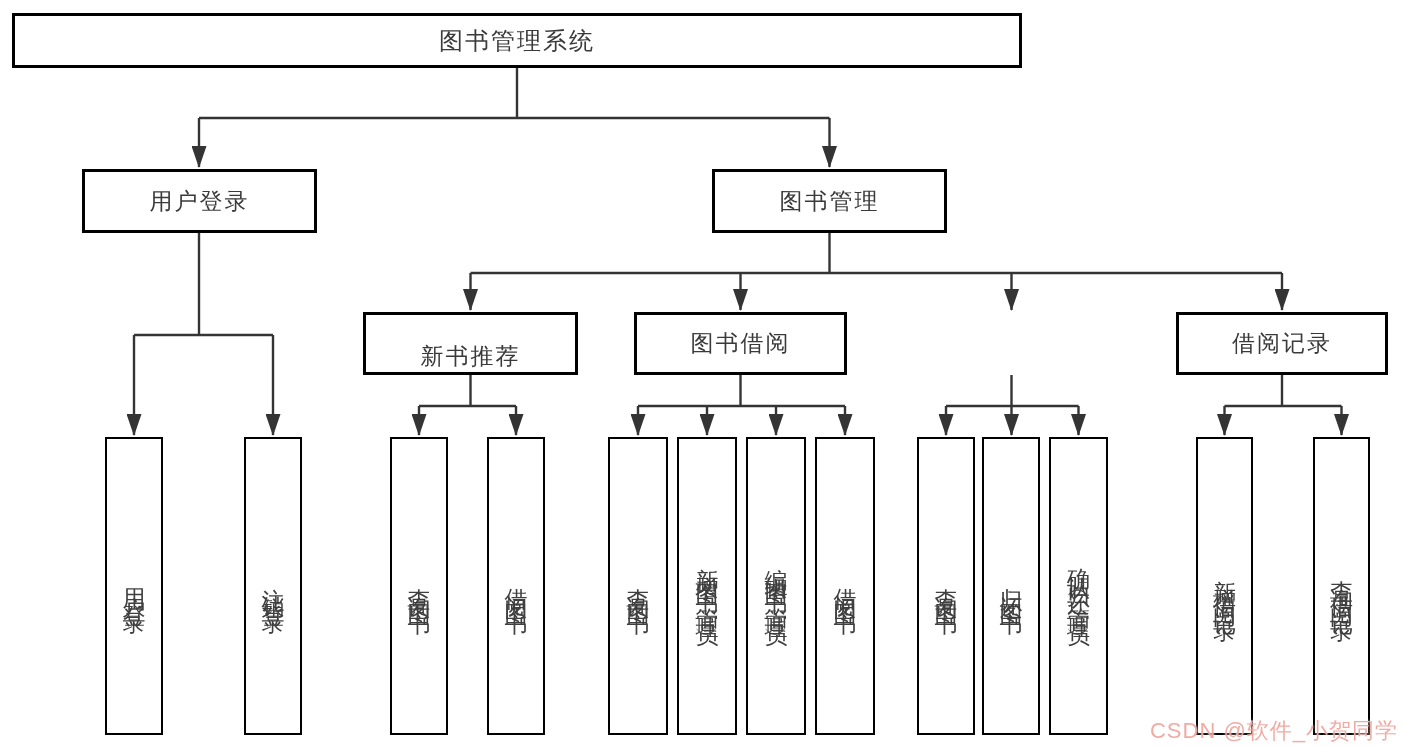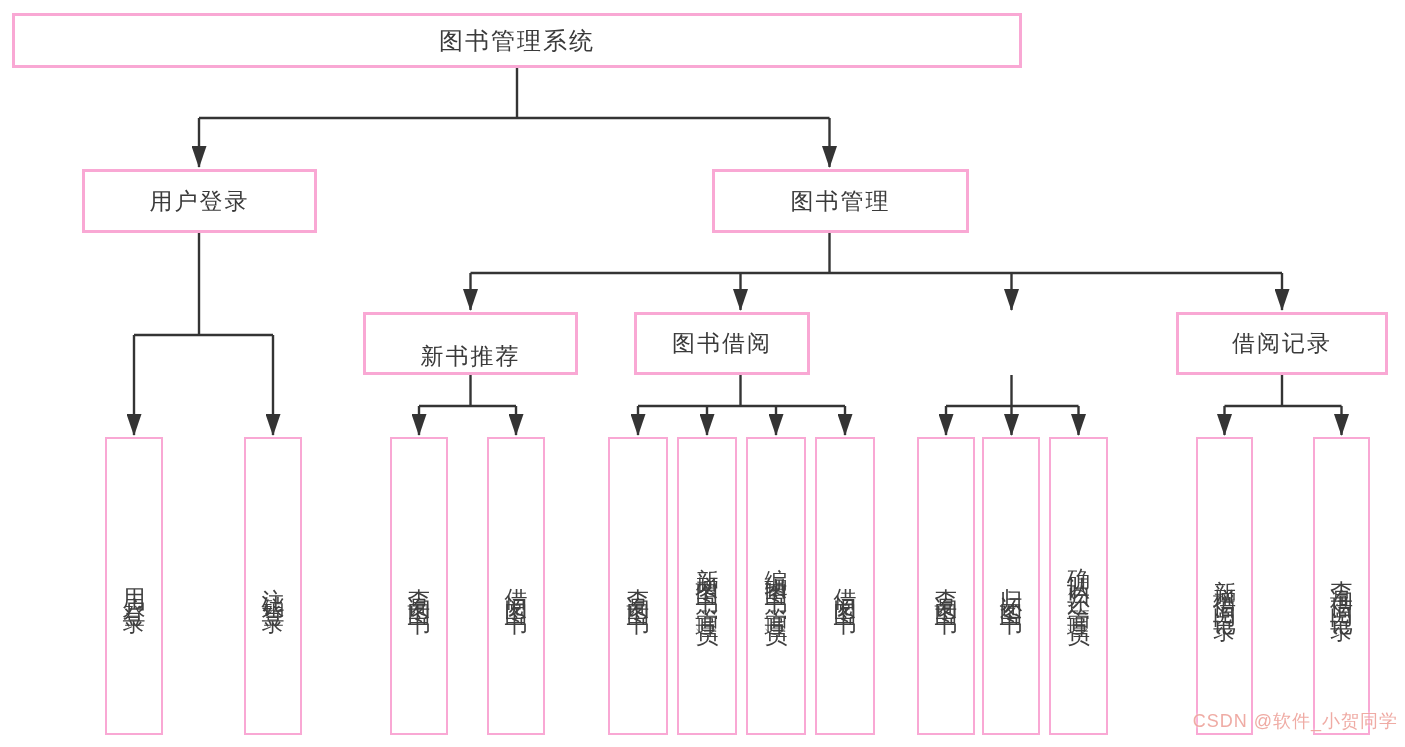--- a/index.html
+++ b/index.html
@@ -9,58 +9,58 @@
     background: #ffffff;
     font-family: "Liberation Sans", "DejaVu Sans", sans-serif;
     color: #3d3d3d;
     overflow: hidden;
   }
   #wires { position: absolute; left: 0; top: 0; z-index: 1; }
   .wire { stroke: #343434; stroke-width: 2.4; fill: none; }
   .box {
     position: absolute;
     background: #ffffff;
-    border: 3px solid #f9a8d4;
+    border: 3px solid #000000;
     box-sizing: border-box;
     display: flex; align-items: center; justify-content: center;
     z-index: 2;
   }
   .hlabel { font-size: 23px; letter-spacing: 2px; color: #3a3a3a; white-space: nowrap; }
   .root-box .hlabel { font-size: 24px; }
   .leaf {
     border-width: 2.5px;
   }
   .vlabel {
     writing-mode: vertical-rl;
     text-orientation: mixed;
     font-size: 23px;
     letter-spacing: 8px;
     color: #3f3f3f;
     line-height: 1;
   }
   
   .root-box   { left: 12px;  top: 13px;  width: 1010px; height: 55px; }
   .n-user     { left: 82px;  top: 169px; width: 235px;  height: 64px; }
-  .n-mgmt     { left: 712px; top: 169px; width: 257px;  height: 64px; }
+  .n-mgmt     { left: 712px; top: 169px; width: 235px;  height: 64px; }
   .n-rec      { left: 363px; top: 312px; width: 215px;  height: 63px; align-items: flex-end; }
-  .n-borrow   { left: 634px; top: 312px; width: 176px;  height: 63px; text-align: center; }
+  .n-borrow   { left: 634px; top: 312px; width: 213px;  height: 63px; text-align: center; }
   .n-current  { left: 905px; top: 312px; width: 213px;  height: 63px; }
   .n-records  { left: 1176px;top: 312px; width: 212px;  height: 63px; }
   .leaf { top: 437px; height: 298px; width: 58px; }
   .lf-g1a { left: 105px; }  .lf-g1b { left: 244px; }
   .lf-g2a { left: 390px; }  .lf-g2b { left: 487px; }
   .lf-g3a { left: 608px; width: 60px; } .lf-g3b { left: 677px; width: 60px; }
   .lf-g3c { left: 746px; width: 60px; } .lf-g3d { left: 815px; width: 60px; }
   .lf-g4a { left: 917px; }  .lf-g4b { left: 982px; } .lf-g4c { left: 1049px; width: 59px; }
   .lf-g5a { left: 1196px; width: 57px; } .lf-g5b { left: 1313px; width: 57px; }
   #watermark {
     position: absolute;
-    right: 7px; bottom: 14px;
+    right: 7px; bottom: 1px;
     z-index: 5;
-    font-size: 18px;
+    font-size: 22px;
     letter-spacing: 1px;
     color: rgba(238, 164, 156, 0.92);
     text-shadow: 0 0 3px rgba(255,255,255,0.85);
     white-space: nowrap;
   }
 </style>
 </head>
 <body>
 
 <div id="canvas">

